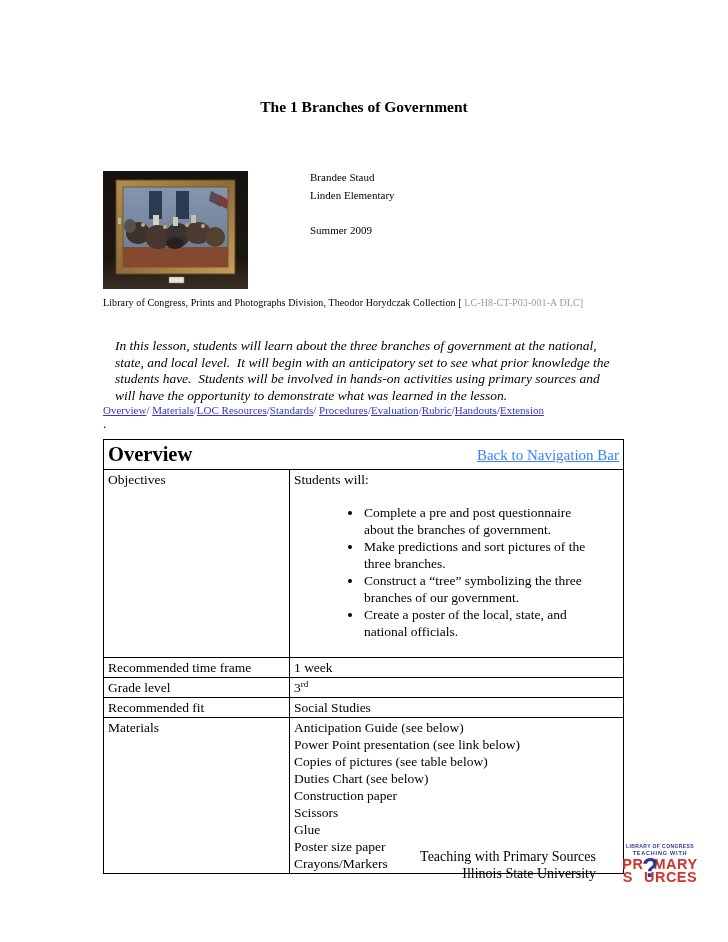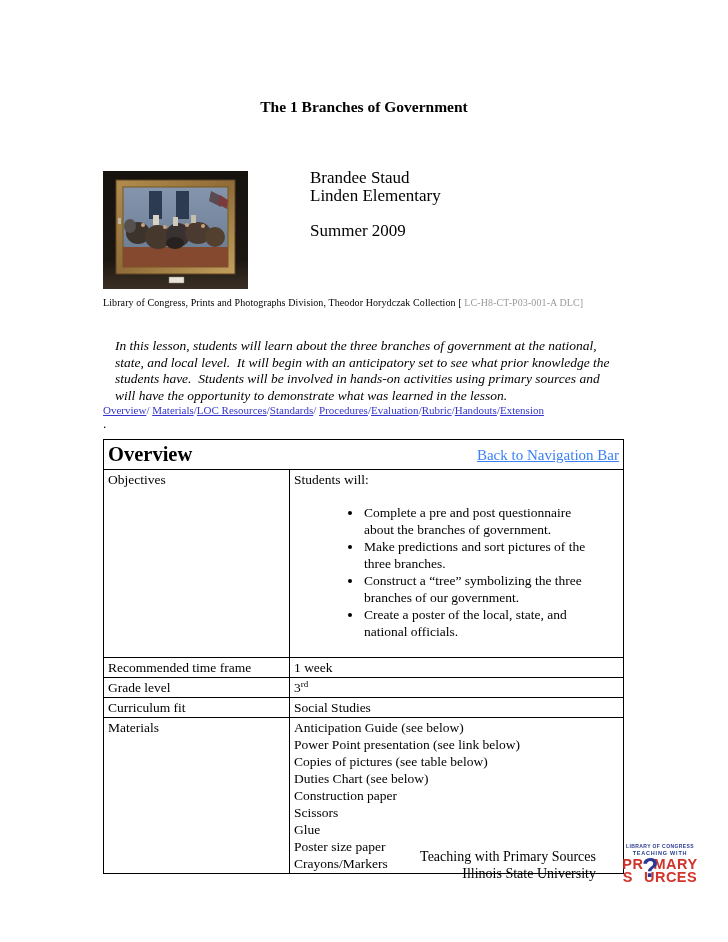--- a/index.html
+++ b/index.html
@@ -12,21 +12,21 @@
     overflow:hidden;
   }
   .doc-title {
     position:absolute; top:88px; left:103px; width:522px;
     text-align:center; font-size:15.5px; font-weight:bold;
   }
   .media-row { position:absolute; top:171px; left:103px; }
   .painting { display:block; width:145px; height:118px; }
   .author-block {
     position:absolute; top:169px; left:310px;
-    font-size:17px; line-height:17.5px;
+    font-size:11px; line-height:17.5px;
   }
   .author-block .blank { height:17.5px; }
   .caption {
     position:absolute; top:297px; left:103px; width:524px;
     font-size:10px; letter-spacing:0.1px;
   }
   .caption .cap-id { color:#9a9a9a;text-align:right; }
   .intro {
     position:absolute; top:326px; left:103px; width:525px;
     font-size:13.5px; line-height:16.5px;
@@ -178,21 +178,21 @@
   </tr>
   <tr>
     <td class="col-label">Recommended time frame</td>
     <td>1 week</td>
   </tr>
   <tr>
     <td class="col-label">Grade level</td>
     <td><span>3</span><sup class="grade-sup">rd</sup></td>
   </tr>
   <tr>
-    <td class="col-label">Curriculum fit</td>
+    <td class="col-label">Recommended fit</td>
     <td>Social Studies</td>
   </tr>
   <tr>
     <td class="col-label">Materials</td>
     <td class="materials-cell">
       <div>Anticipation Guide (see below)</div>
       <div>Power Point presentation (see link below)</div>
       <div>Copies of pictures (see table below)</div>
       <div>Duties Chart (see below)</div>
       <div>Construction paper</div>

